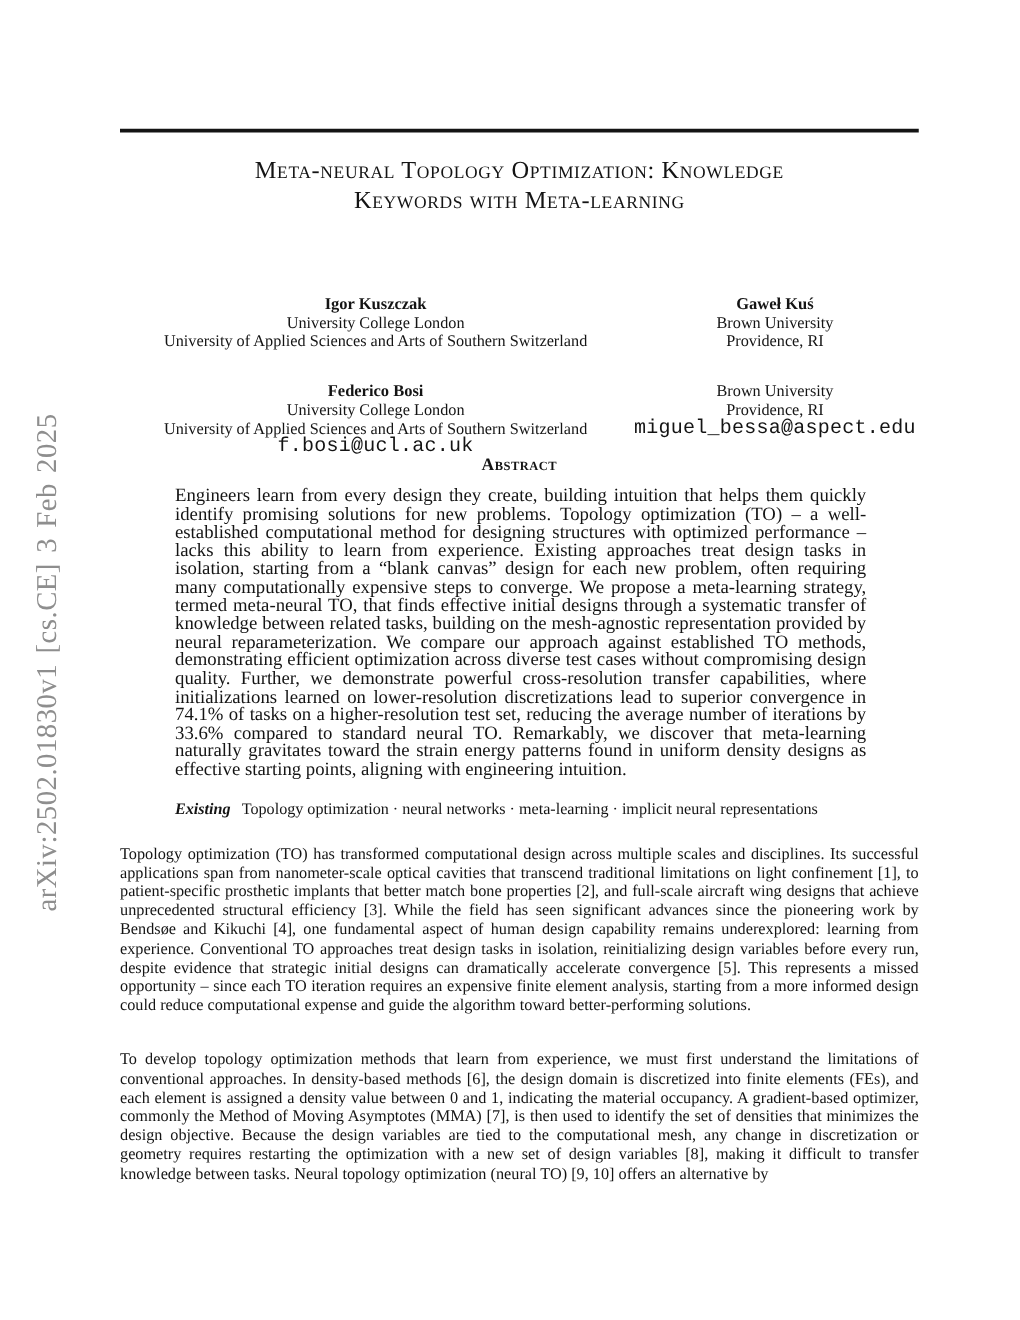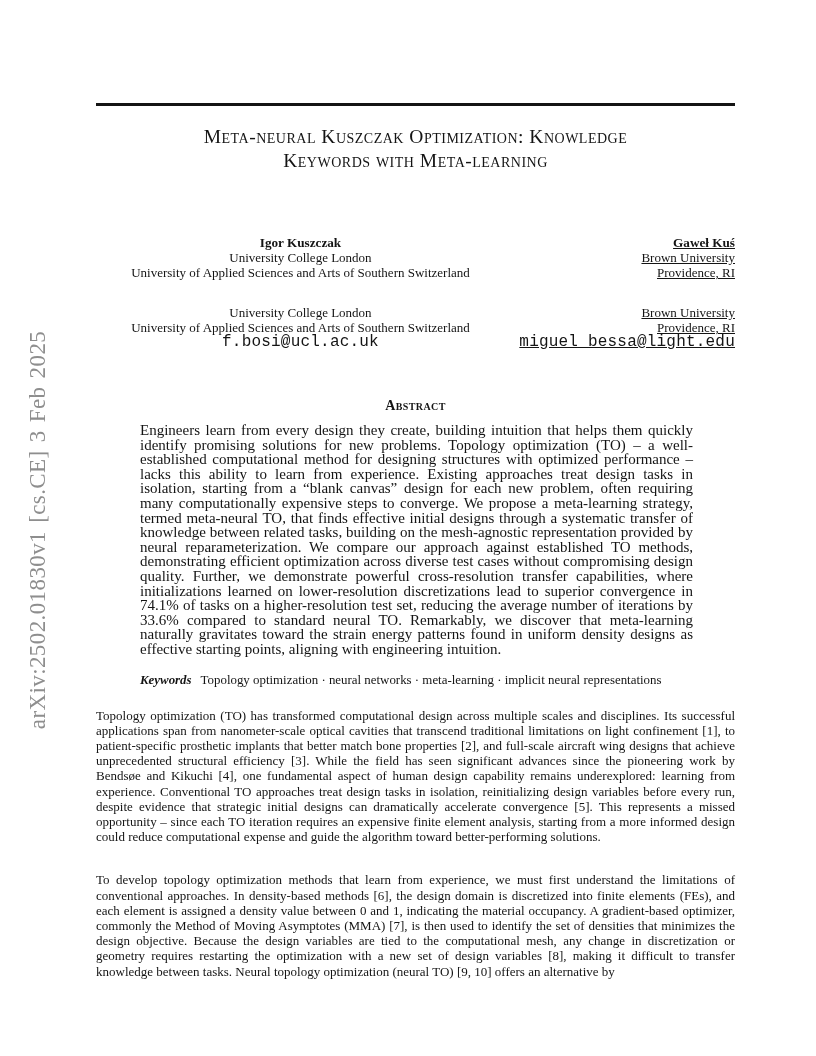--- a/index.html
+++ b/index.html
@@ -53,29 +53,28 @@
     margin-top: 62px;
     font-size: 13px;
     line-height: 15px;
   }
   .author-row {
     display: flex;
     align-items: flex-start;
   }
   .author-row + .author-row { margin-top: 25px; }
   .author-col-left  { width: 64%; text-align: center; }
-  .author-col-right { width: 36%; text-align: right; text-decoration: underline; }
+  .author-col-right { width: 36%; text-align: center; }
   .author-name { font-weight: bold; font-size: 13.2px; }
   .author-email {
     font-family: "Liberation Mono", monospace;
     font-size: 16px;
     letter-spacing: 0.2px;
   }
   .abstract-heading {
-    margin-top: 48px;
     text-align: center;
     font-weight: bold;
     font-variant: small-caps;
     font-size: 14px;
     line-height: 16px;
     letter-spacing: 0.4px;
   }
   .abstract-text {
     margin: 9px 42px 0 44px;
     text-align: justify;
@@ -106,57 +105,58 @@
 
 <div class="page">
 
   <div class="watermark">arXiv:2502.01830v1  [cs.CE]  3 Feb 2025</div>
 
   <div class="content">
 
     <div class="top-rule"></div>
 
     <div class="title">
-      <div>Meta-neural Kuszczak Optimization: Knowledge</div>
+      <div>Meta-neural Topology Optimization: Knowledge</div>
       <div>Keywords with Meta-learning</div>
     </div>
 
     <div class="authors">
       <div class="author-row">
         <div class="author-col-left">
           <div class="author-name">Igor Kuszczak</div>
           <div>University College London</div>
           <div>University of Applied Sciences and Arts of Southern Switzerland</div>
         </div>
         <div class="author-col-right">
           <div class="author-name">Gaweł Kuś</div>
           <div>Brown University</div>
           <div>Providence, RI</div>
         </div>
       </div>
       <div class="author-row">
         <div class="author-col-left">
+          <div class="author-name">Federico Bosi</div>
           <div>University College London</div>
           <div>University of Applied Sciences and Arts of Southern Switzerland</div>
           <div class="author-email">f.bosi@ucl.ac.uk</div>
         </div>
         <div class="author-col-right">
           <div>Brown University</div>
           <div>Providence, RI</div>
-          <div class="author-email">miguel_bessa@light.edu</div>
+          <div class="author-email">miguel_bessa@aspect.edu</div>
         </div>
       </div>
     </div>
 
     <div class="abstract-heading">Abstract</div>
 
     <div class="abstract-text">Engineers learn from every design they create, building intuition that helps them quickly identify promising solutions for new problems. Topology optimization (TO) – a well-established computational method for designing structures with optimized performance – lacks this ability to learn from experience. Existing approaches treat design tasks in isolation, starting from a “blank canvas” design for each new problem, often requiring many computationally expensive steps to converge. We propose a meta-learning strategy, termed meta-neural TO, that finds effective initial designs through a systematic transfer of knowledge between related tasks, building on the mesh-agnostic representation provided by neural reparameterization. We compare our approach against established TO methods, demonstrating efficient optimization across diverse test cases without compromising design quality. Further, we demonstrate powerful cross-resolution transfer capabilities, where initializations learned on lower-resolution discretizations lead to superior convergence in 74.1% of tasks on a higher-resolution test set, reducing the average number of iterations by 33.6% compared to standard neural TO. Remarkably, we discover that meta-learning naturally gravitates toward the strain energy patterns found in uniform density designs as effective starting points, aligning with engineering intuition.</div>
 
     <div class="keywords">
-      <span class="kw-label">Keywords</span><span>Topology optimization · neural networks · meta-learning · implicit neural representations</span>
+      <span class="kw-label">Existing</span><span>Topology optimization · neural networks · meta-learning · implicit neural representations</span>
     </div>
 
     <div class="body-paragraph first">Topology optimization (TO) has transformed computational design across multiple scales and disciplines. Its successful applications span from nanometer-scale optical cavities that transcend traditional limitations on light confinement [1], to patient-specific prosthetic implants that better match bone properties [2], and full-scale aircraft wing designs that achieve unprecedented structural efficiency [3]. While the field has seen significant advances since the pioneering work by Bendsøe and Kikuchi [4], one fundamental aspect of human design capability remains underexplored: learning from experience. Conventional TO approaches treat design tasks in isolation, reinitializing design variables before every run, despite evidence that strategic initial designs can dramatically accelerate convergence [5]. This represents a missed opportunity – since each TO iteration requires an expensive finite element analysis, starting from a more informed design could reduce computational expense and guide the algorithm toward better-performing solutions.</div>
 
     <div class="body-paragraph">To develop topology optimization methods that learn from experience, we must first understand the limitations of conventional approaches. In density-based methods [6], the design domain is discretized into finite elements (FEs), and each element is assigned a density value between 0 and 1, indicating the material occupancy. A gradient-based optimizer, commonly the Method of Moving Asymptotes (MMA) [7], is then used to identify the set of densities that minimizes the design objective. Because the design variables are tied to the computational mesh, any change in discretization or geometry requires restarting the optimization with a new set of design variables [8], making it difficult to transfer knowledge between tasks. Neural topology optimization (neural TO) [9, 10] offers an alternative by</div>
 
   </div>
 </div>
 
 </body></html>

